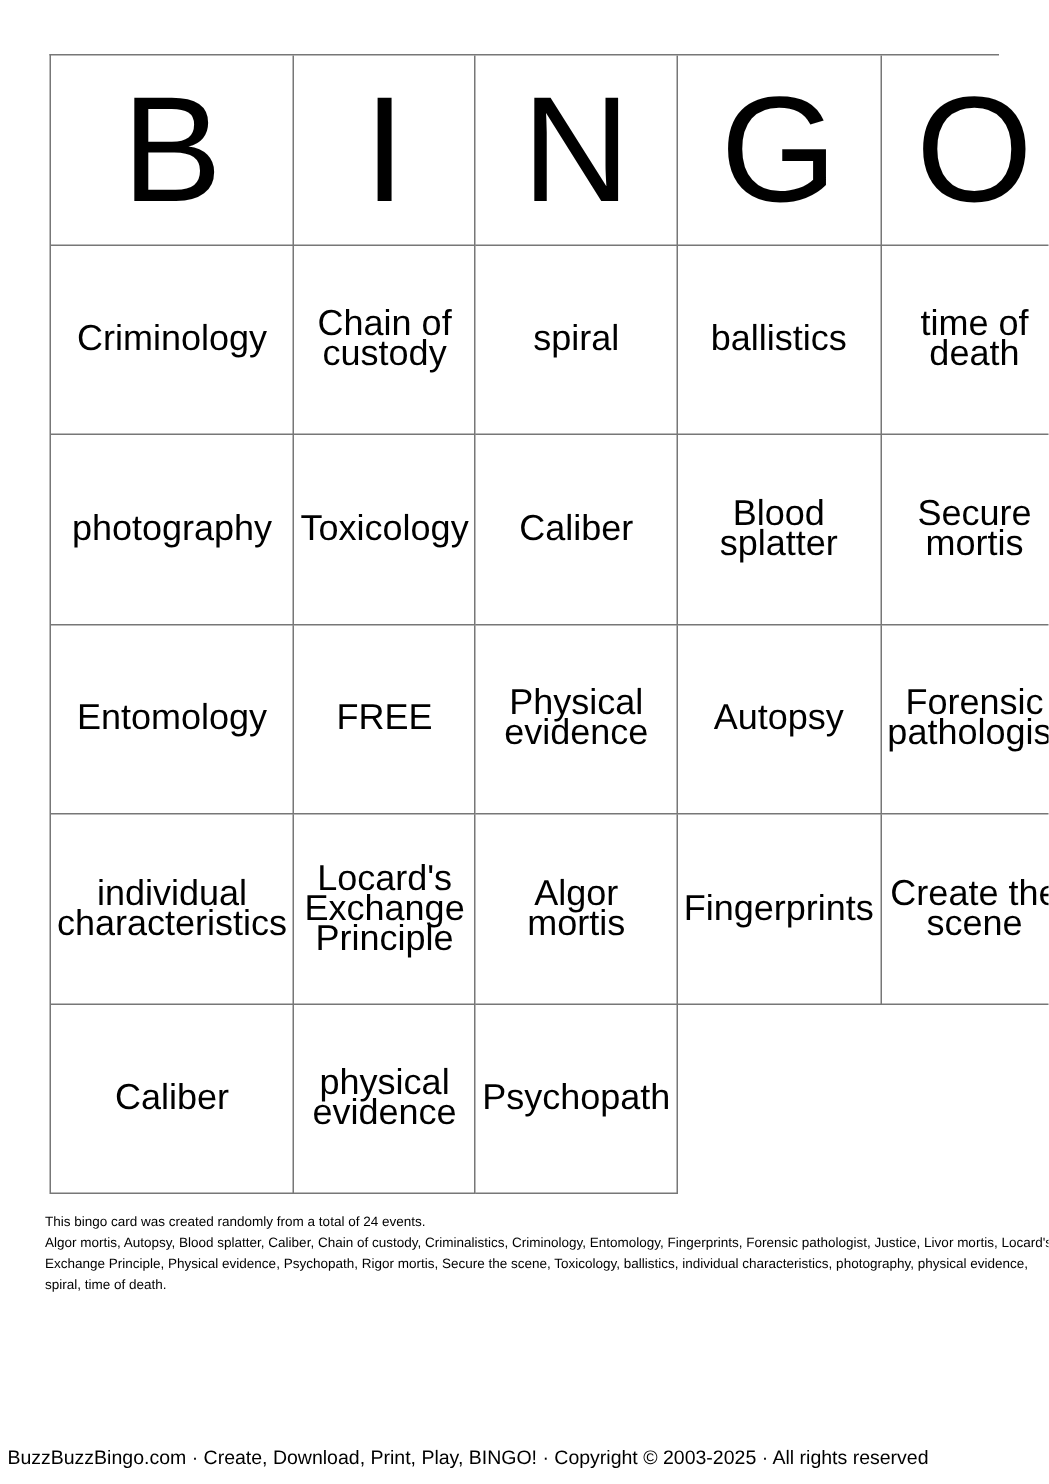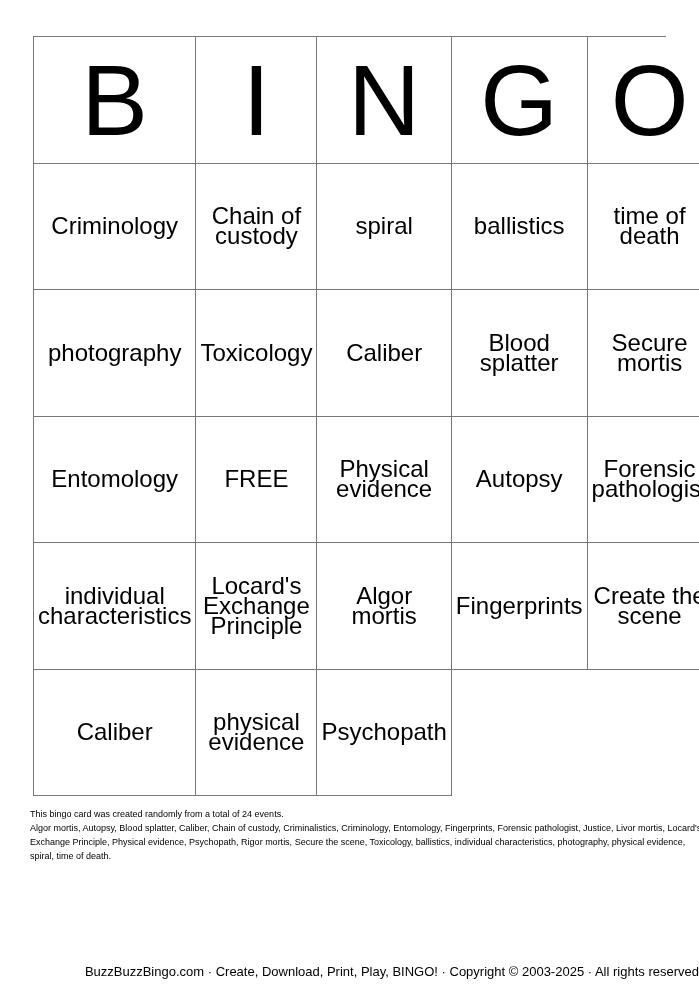--- a/index.html
+++ b/index.html
@@ -9,21 +9,21 @@
     display:grid; grid-template-columns:repeat(5, 1fr); grid-template-rows:repeat(6, 1fr);
     border-top:1px solid #777; border-left:1px solid #777; box-sizing:border-box;
   }
   .cell {
     border-right:1px solid #777; border-bottom:1px solid #777;
     display:flex; align-items:center; justify-content:center; text-align:center;
     font-size:24px; line-height:20px; padding:0 4px; box-sizing:border-box;
   }
   .hdr { font-size:100px; line-height:100px; font-weight:normal; }
   .note { position:absolute; left:10px; top:807px; width:680px; font-size:9px; line-height:14px; color:#000;margin-left:20px; }
-  .footer { position:absolute; left:0; width:699px; top:964px; text-align:right; font-size:13px; color:#000; }
+  .footer { position:absolute; left:0; width:624px; top:964px; text-align:center; font-size:13px; color:#000; }
 </style>
 </head>
 <body>
 
 <div class="grid">
   <div class="cell hdr">B</div>
   <div class="cell hdr">I</div>
   <div class="cell hdr">N</div>
   <div class="cell hdr">G</div>
   <div class="cell hdr">O</div>

